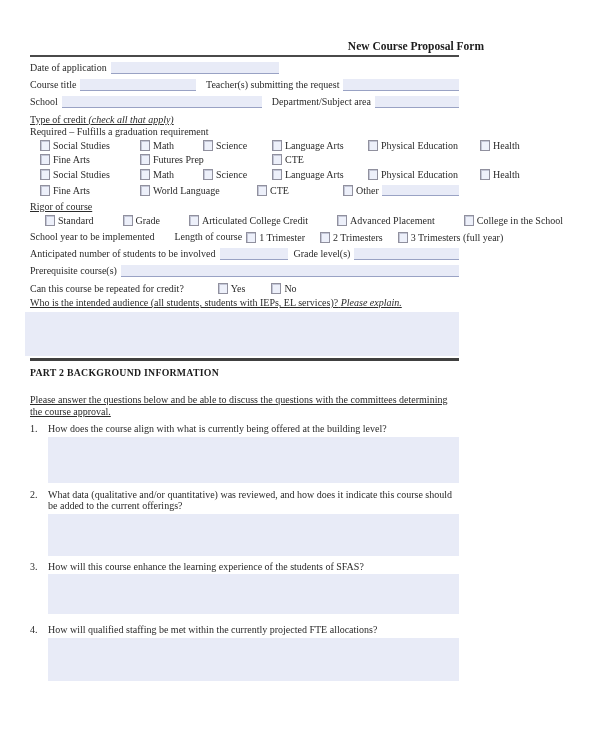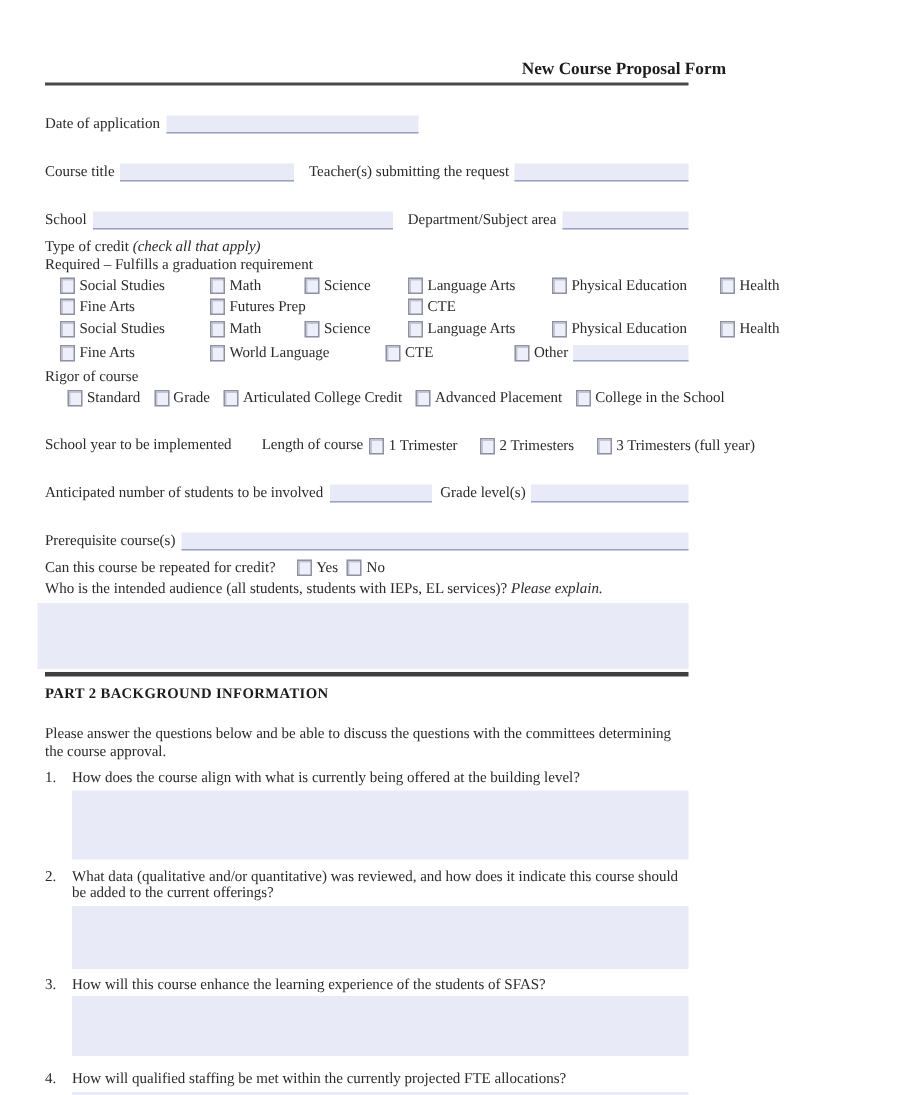--- a/index.html
+++ b/index.html
@@ -5,32 +5,32 @@
   html,body{margin:0;padding:0;background:#ffffff;}
   body{width:600px;height:730px;overflow:hidden;
        font-family:"Liberation Serif","DejaVu Serif",serif;
        font-size:10px;color:#2a2a2a;}
   .page{position:relative;width:484px;height:730px;background:#fff;}
   .content{margin:0 25px 0 30px;}
   .title{padding-top:40px;text-align:right;font-weight:bold;font-size:11.5px;color:#1c1c1c;}
   .rule{border:none;border-top:2px solid #4a4a4a;margin:3px 0 0 0;height:0;}
   .rule2{border:none;border-top:3px solid #404040;margin:2px 0 0 0;height:0;}
   .h1{font-weight:bold;font-size:9.8px;letter-spacing:.25px;margin-top:11px;color:#1c1c1c;}
-  .frow{display:flex;align-items:flex-end;margin-top:19px;height:13px;line-height:12px;}
+  .frow{display:flex;align-items:flex-end;margin-top:4px;height:13px;line-height:12px;}
   .lbl{white-space:nowrap;padding-right:4px;}
   .it{font-style:italic;}
   .field{background:#e8ebf7;border-bottom:1px solid #99a2c4;height:11px;display:inline-block;}
   .f1{flex:1;}
-  .tline{margin-top:6px;line-height:12px;}
+  .tline{margin-top:6px;line-height:12px;text-decoration:underline;}
   .cb{width:8px;height:9px;border:1px solid #90909e;background:#edf0fa;
       box-shadow:inset 1px 1px 0 #c3c6d6;flex:none;display:inline-block;}
   .cbi{display:inline-flex;align-items:center;gap:3px;white-space:nowrap;line-height:11px;}
   .cbrow{position:relative;height:14px;}
   .cbrow .cbi{position:absolute;bottom:1px;align-items:flex-end;}
-  .flexrow{display:flex;align-items:flex-end;height:13px;line-height:11px;}
+  .flexrow{display:flex;align-items:flex-end;height:13px;line-height:11px;gap:20px;}
   .ta{background:#e8ebf7;}
   .q{display:flex;line-height:11.5px;}
   .qnum{width:18px;flex:none;}
   .qtext{flex:1;}
   .qta{margin-left:18px;background:#e8ebf7;}
 </style>
 </head>
 <body>
 
 <div class="page">

